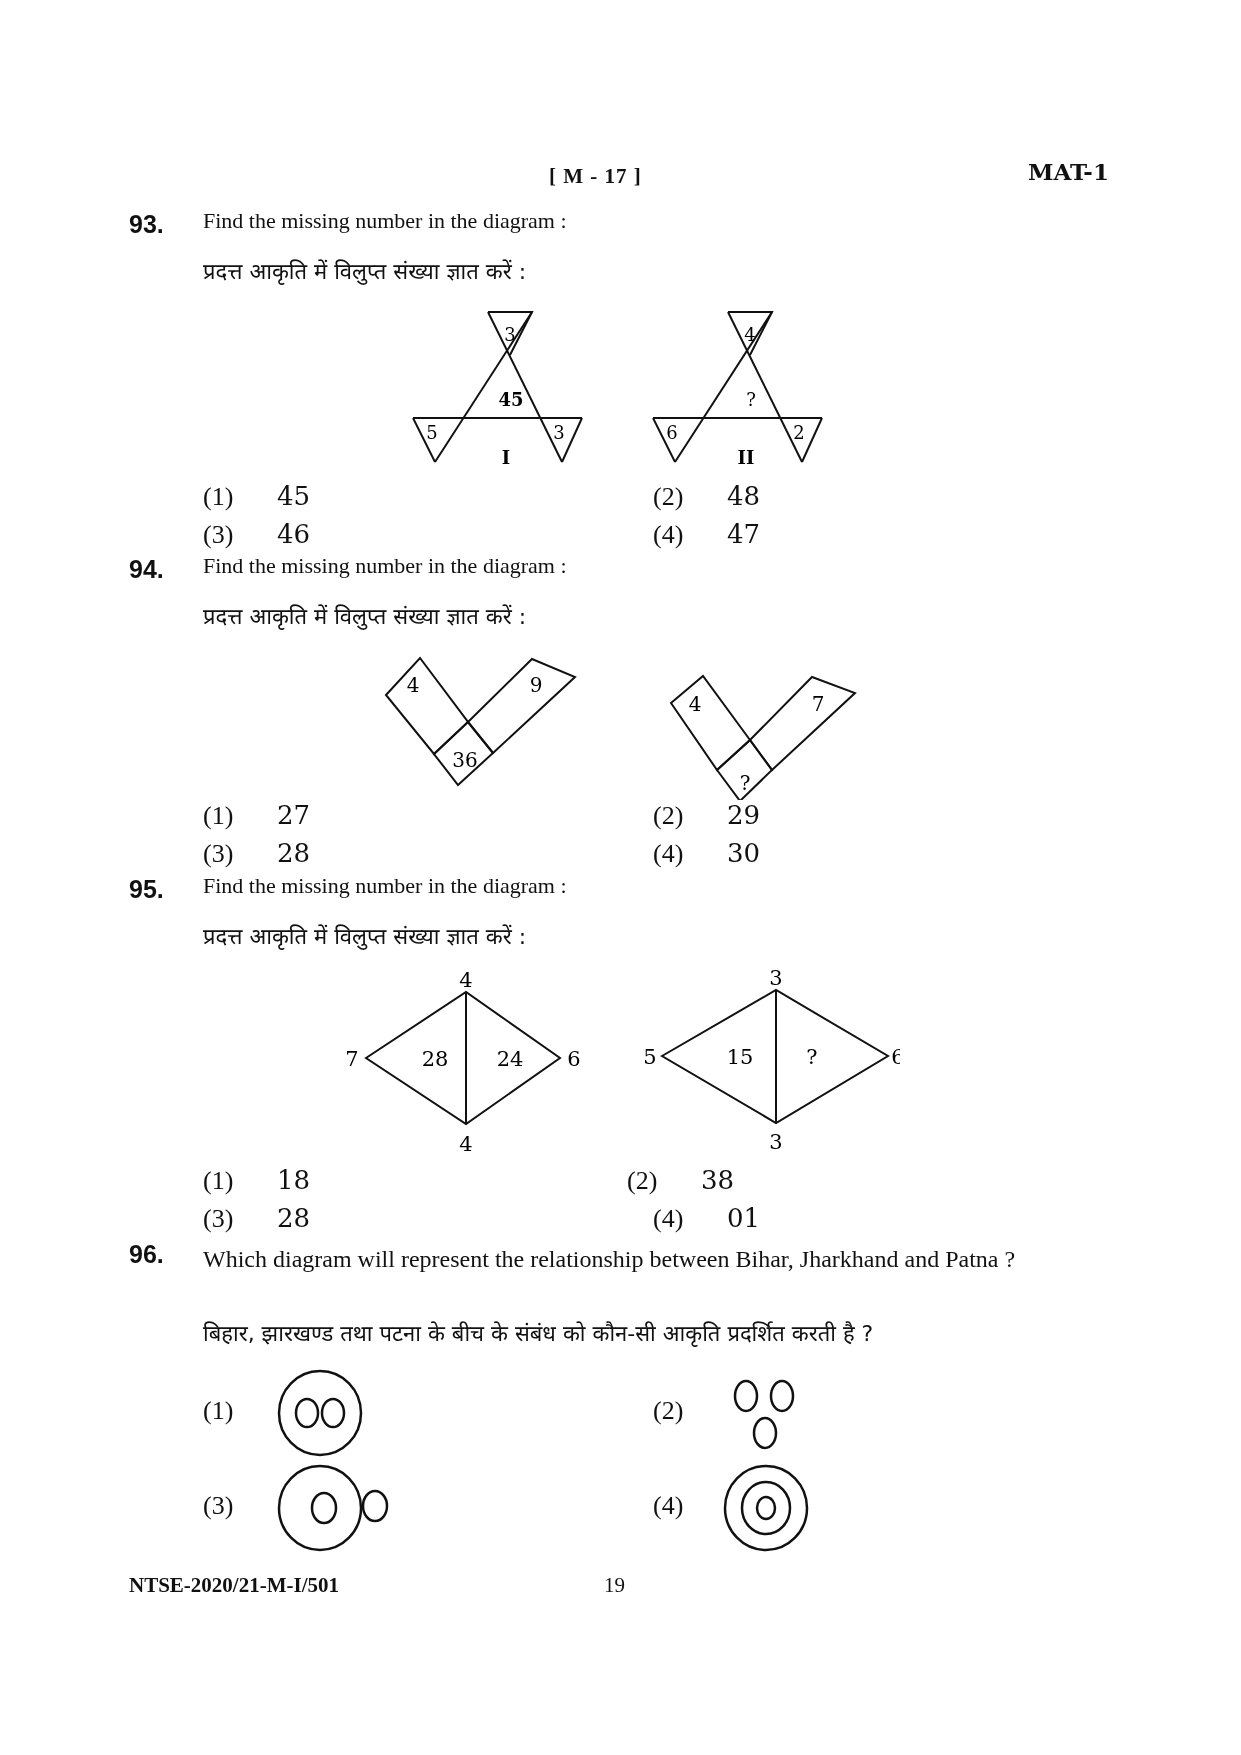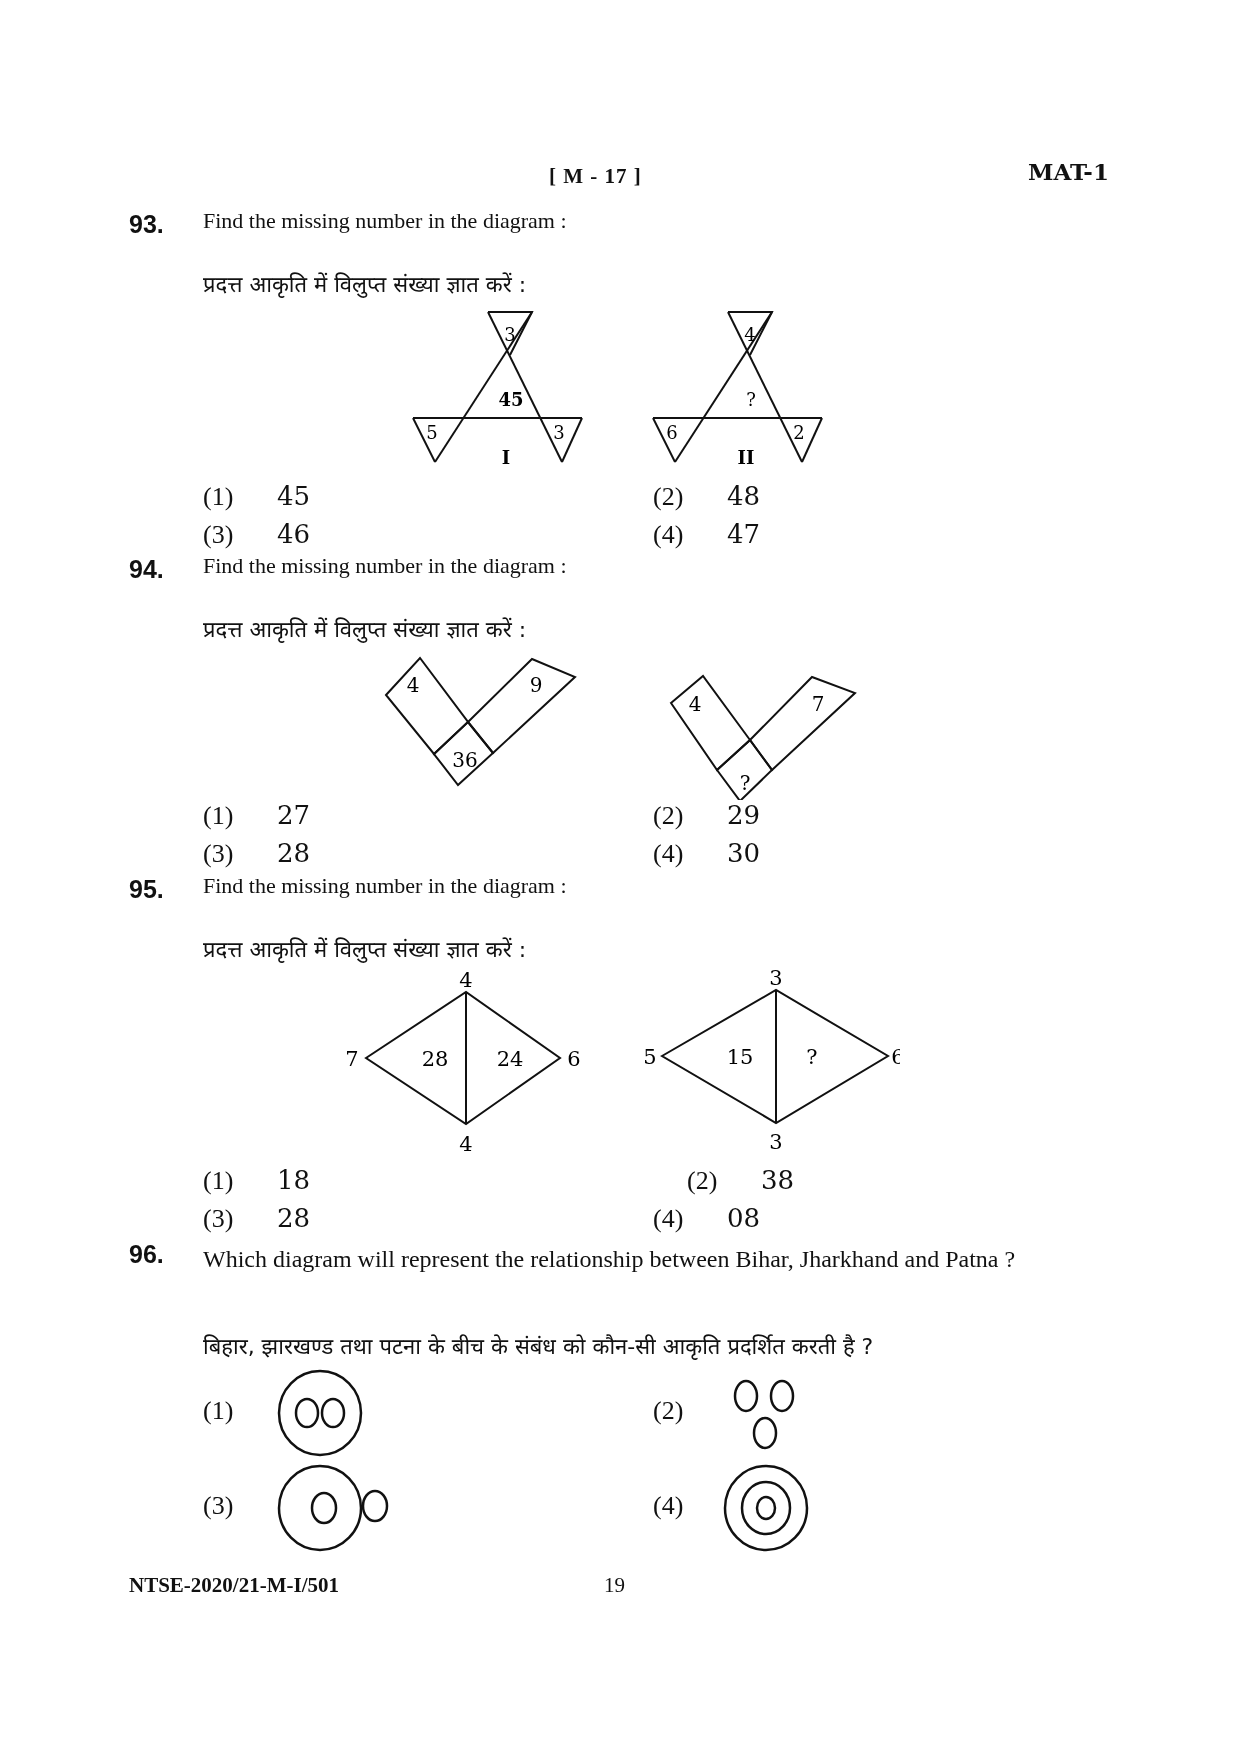--- a/index.html
+++ b/index.html
@@ -2,21 +2,21 @@
 <html><head>
 <meta charset="utf-8">
 <style>
   html, body { margin: 0; padding: 0; background: #ffffff; }
   body { width: 1241px; height: 1755px; position: relative; color: #111; font-family: "DejaVu Serif", serif; overflow: hidden; }
   .abs { position: absolute; }
   .hdr-code { left: 549px; top: 164px; font-size: 21px; font-weight: bold; font-family: "Liberation Serif", serif; letter-spacing: 1px; }
   .hdr-mat { left: 1028px; top: 158px; font-size: 23px; font-weight: bold; font-family: "DejaVu Serif", serif; }
   .qnum { left: 129px; font-size: 25px; font-weight: bold; font-family: "Liberation Sans", sans-serif; }
   .qtext { left: 203px; font-size: 22px; font-family: "Liberation Serif", serif; }
-  .qhindi { left: 203px; font-size: 22px; font-family: "DejaVu Sans", sans-serif; margin-top: 13px; }
+  .qhindi { left: 203px; font-size: 22px; font-family: "DejaVu Sans", sans-serif; }
   .opt { font-size: 26px; font-family: "DejaVu Serif", serif; }
   .opt .lbl { display: inline-block; width: 74px; font-family: "Liberation Serif", serif; }
   .diag { position: absolute; }
   .diag svg { display: block; }
   .footer-code { left: 129px; top: 1573px; font-size: 21px; font-weight: bold; font-family: Liberation Serif, serif; }
   .footer-page { left: 604px; top: 1573px; font-size: 21px; font-family: "Liberation Serif", serif; }
   .q96text { left: 203px; top: 1244px; width: 905px; font-size: 24px; line-height: 31px; text-align: justify; text-align-last: left; font-family: "Liberation Serif", serif; }
   svg text { font-family: "DejaVu Serif", serif; }
 </style>
 </head>
@@ -133,23 +133,23 @@
       <text x="136" y="25" font-size="21" text-anchor="middle">3</text>
       <text x="136" y="189" font-size="21" text-anchor="middle">3</text>
       <text x="10" y="104" font-size="21" text-anchor="middle">5</text>
       <text x="258" y="104" font-size="21" text-anchor="middle">6</text>
       <text x="100" y="104" font-size="21" text-anchor="middle">15</text>
       <text x="172" y="104" font-size="21" text-anchor="middle">?</text>
     </svg>
   </div>
 
   <div class="abs opt" style="left:203px; top:1165px"><span class="lbl">(1)</span><span>18</span></div>
-  <div class="abs opt" style="left:687px; top:1165px"><span class="lbl">(2)</span><span>38</span></div>
+  <div class="abs opt" style="left:627px; top:1165px"><span class="lbl">(2)</span><span>38</span></div>
   <div class="abs opt" style="left:203px; top:1203px"><span class="lbl">(3)</span><span>28</span></div>
-  <div class="abs opt" style="left:653px; top:1203px"><span class="lbl">(4)</span><span>08</span></div>
+  <div class="abs opt" style="left:653px; top:1203px"><span class="lbl">(4)</span><span>01</span></div>
 </div>
 
 <div>
   <div class="abs qnum" style="top:1240px">96.</div>
   <div class="abs q96text">Which diagram will represent the relationship between Bihar, Jharkhand and Patna ?</div>
   <div class="abs qhindi" style="top:1317px; font-family: 'DejaVu Sans', sans-serif;">बिहार, झारखण्ड तथा पटना के बीच के संबंध को कौन-सी आकृति प्रदर्शित करती है ?</div>
 
   <div class="abs opt" style="left:203px; top:1395px"><span class="lbl">(1)</span></div>
   <div class="diag" style="left:275px; top:1365px;">
     <svg width="100" height="100" viewBox="0 0 100 100">

